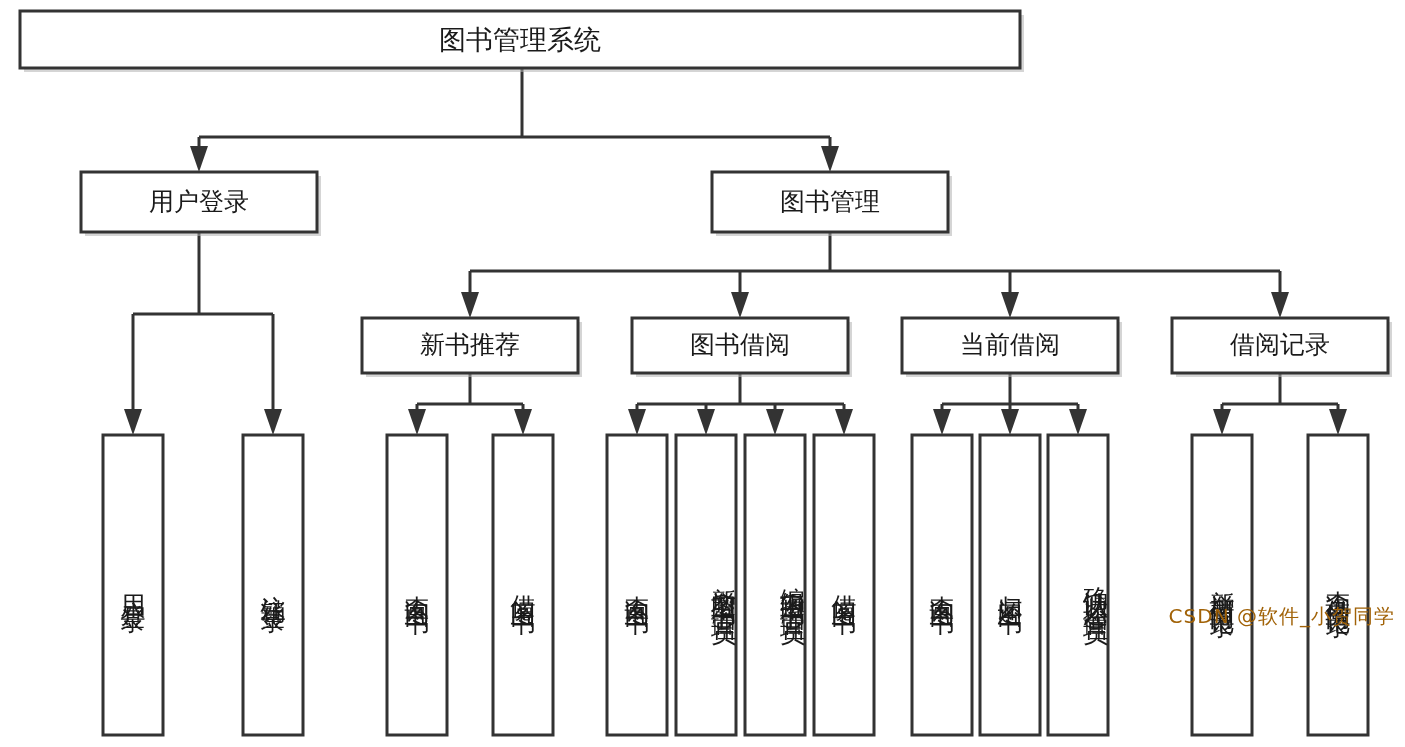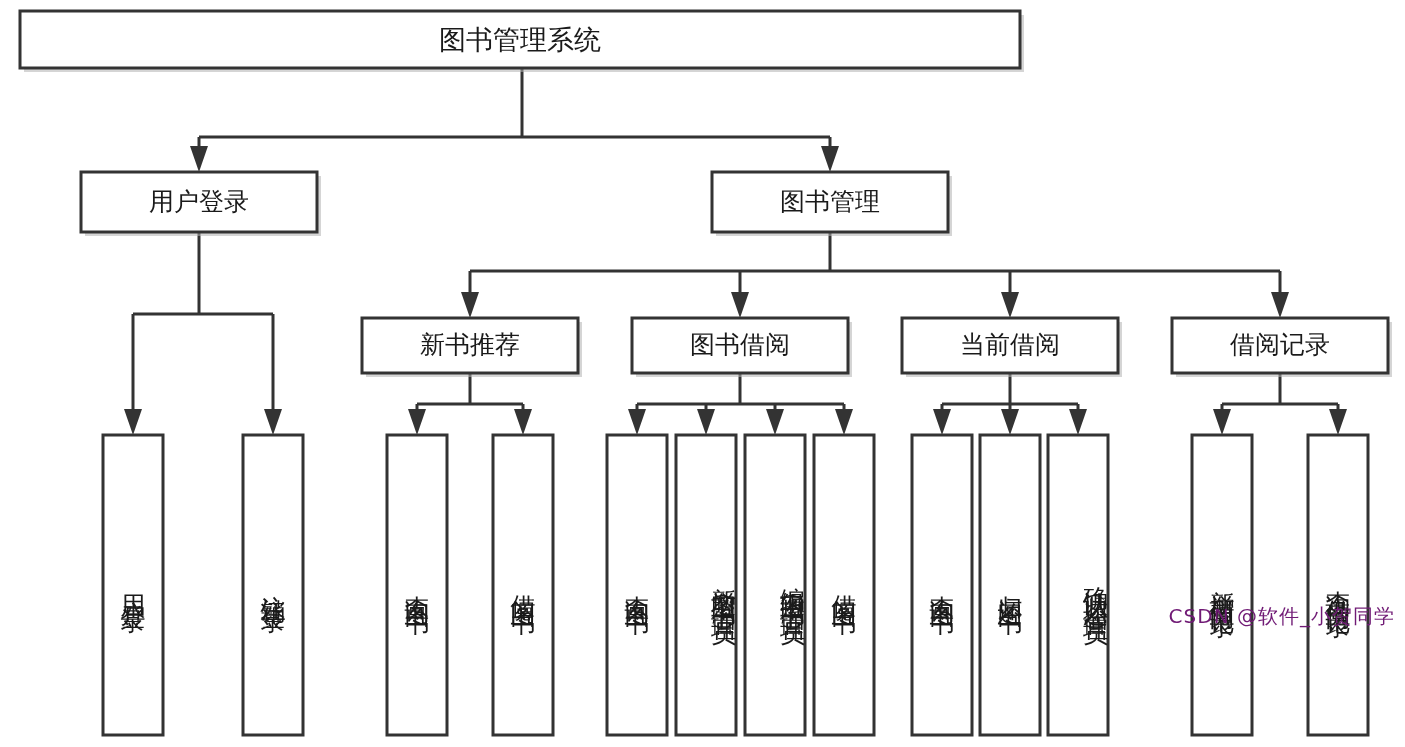--- a/index.html
+++ b/index.html
@@ -77,21 +77,21 @@
   }
   .leaf-label.centered {
     align-items: center;
   }
   .watermark {
     position: absolute;
     right: 10px;
     bottom: 6px;
     font-family: "DejaVu Sans", "Liberation Sans", sans-serif;
     font-size: 20px;
-    color: #701a75;
+    color: #a16207;
     white-space: nowrap;
     letter-spacing: 1px;
   }
 </style>
 </head>
 <body>
 
 <div id="diagram-root">
 
   <svg id="flow" viewBox="0 0 1405 747" xmlns="http://www.w3.org/2000/svg">

